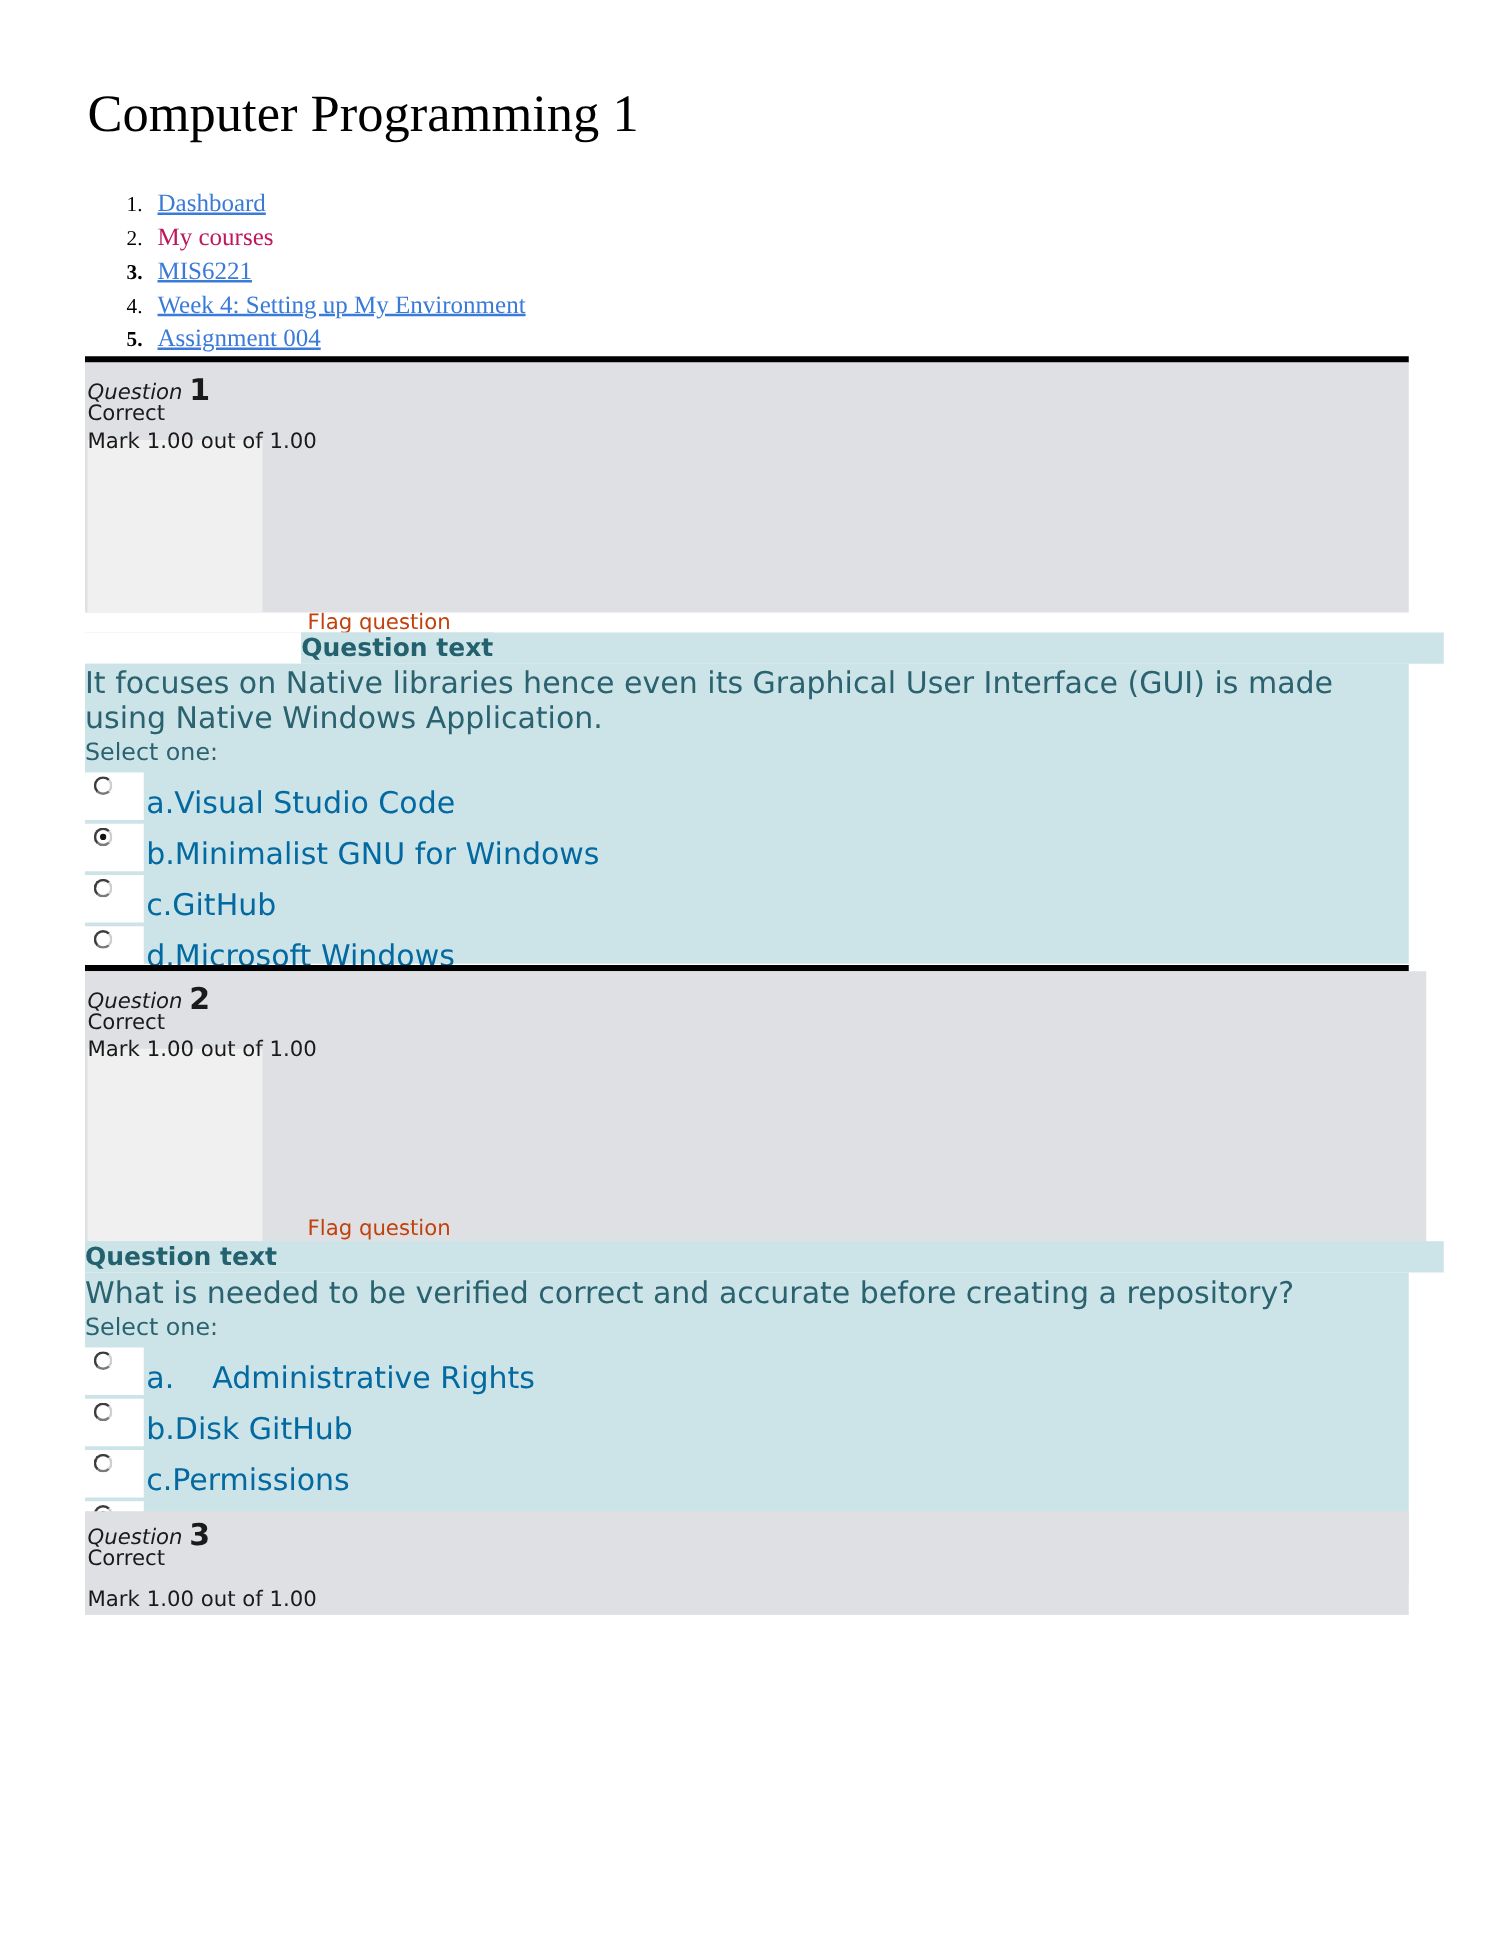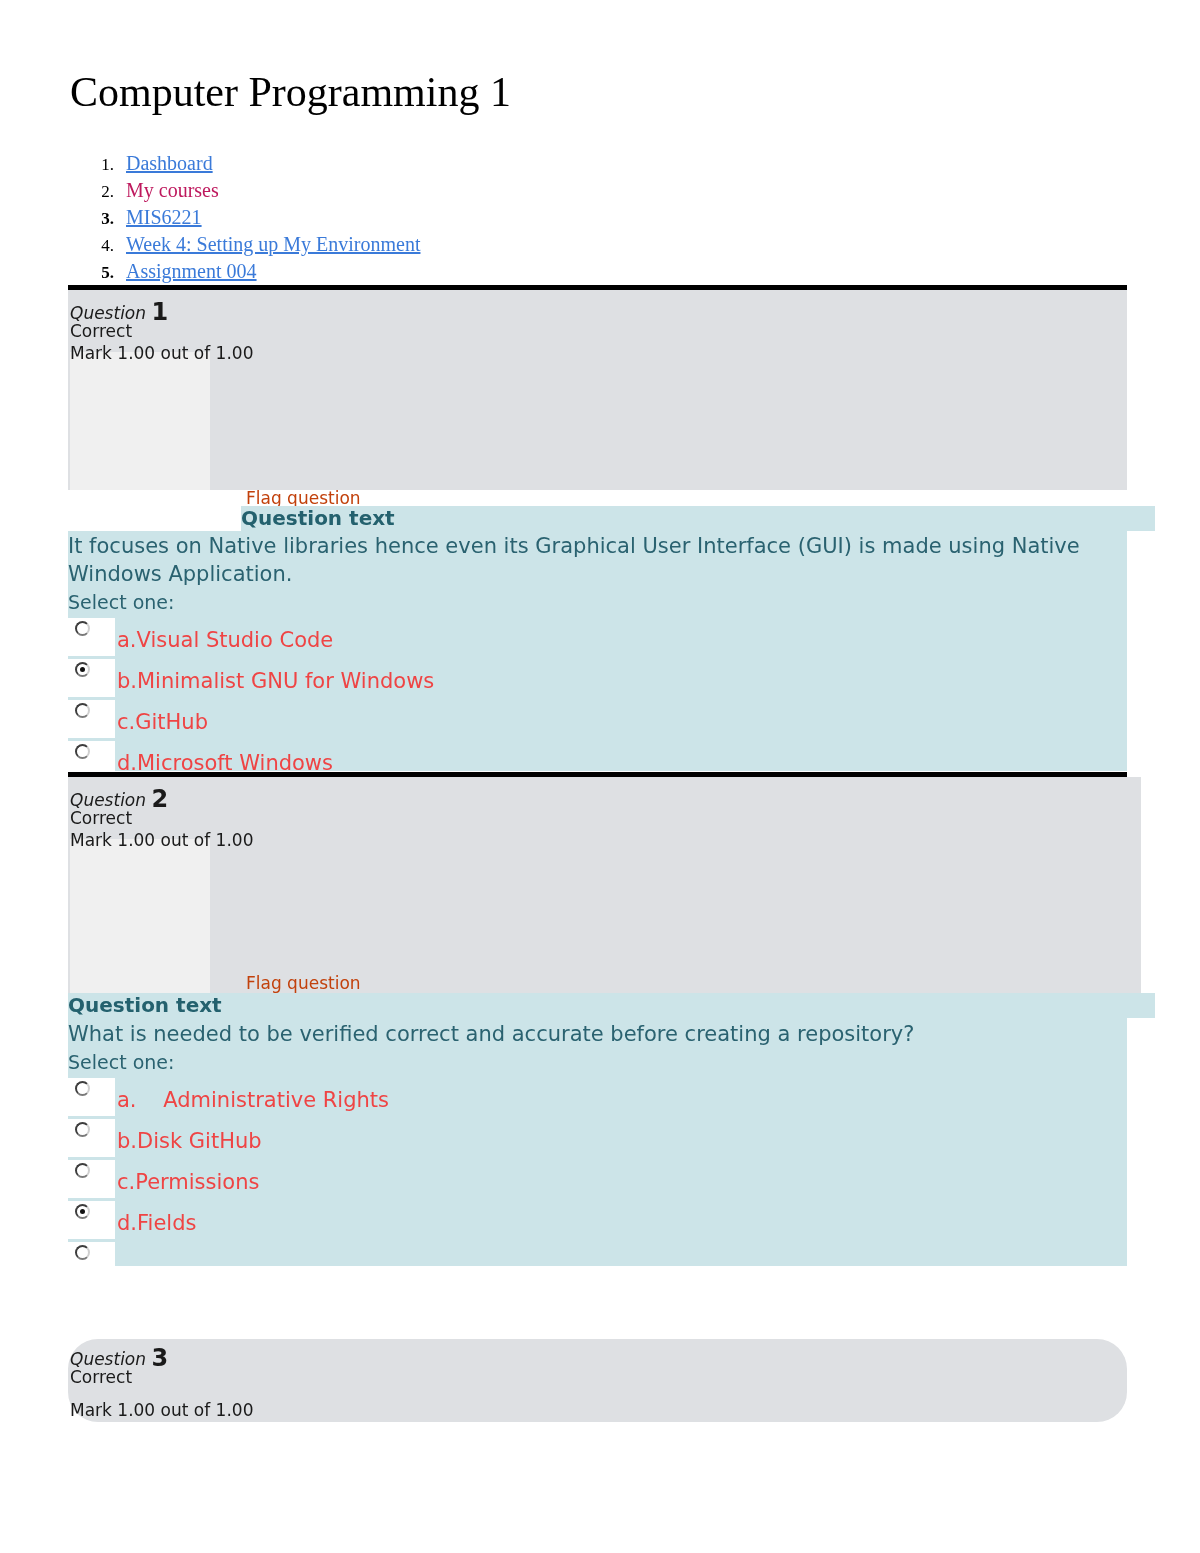--- a/index.html
+++ b/index.html
@@ -128,21 +128,21 @@
     background: #cce4e8;
   }
   .white-patch {
     position: absolute;
     background: #ffffff;
   }
   .qstem {
     position: absolute;
     left: 68px;
     width: 1040px;
-    font-size: 21px;
+    font-size: 24px;
     color: #2a6270;
     line-height: 28px;
   }
   .select-one {
     position: absolute;
     left: 68px;
     font-size: 19px;
     color: #2a6270;
     line-height: 28px;
   }
@@ -182,22 +182,22 @@
     top: 3px;
     width: 5px;
     height: 5px;
     border-radius: 50%;
     background: #111111;
   }
   .option-label {
     position: absolute;
     left: 49px;
     top: 12px;
-    font-size: 21px;
-    color: #ef4444;
+    font-size: 24px;
+    color: #0369a1;
     white-space: pre;
     line-height: 1;
   }
 </style>
 </head>
 <body>
 
 <div class="page-title">Computer Programming 1</div>
 
 <div class="breadcrumb">
@@ -324,20 +324,20 @@
   <div class="radio checked"></div>
   <div class="option-label">d.Fields</div>
 </div>
 
 <div class="option-row" style="top:1242px;">
   <div class="radio-patch"></div>
   <div class="radio"></div>
   <div class="option-label"></div>
 </div>
 
-<div class="qhead" style="top:1339px; height:83px;border-radius:30px;">
+<div class="qhead" style="top:1209px; height:83px;">
   <div class="qh-line" style="top:7px;">
     <span class="qh-label">Question</span>
     <span class="qh-num">3</span>
   </div>
   <div class="qh-line" style="top:30px;">Correct</div>
   <div class="qh-line" style="top:63px;">Mark 1.00 out of 1.00</div>
 </div>
 
 </body></html>

